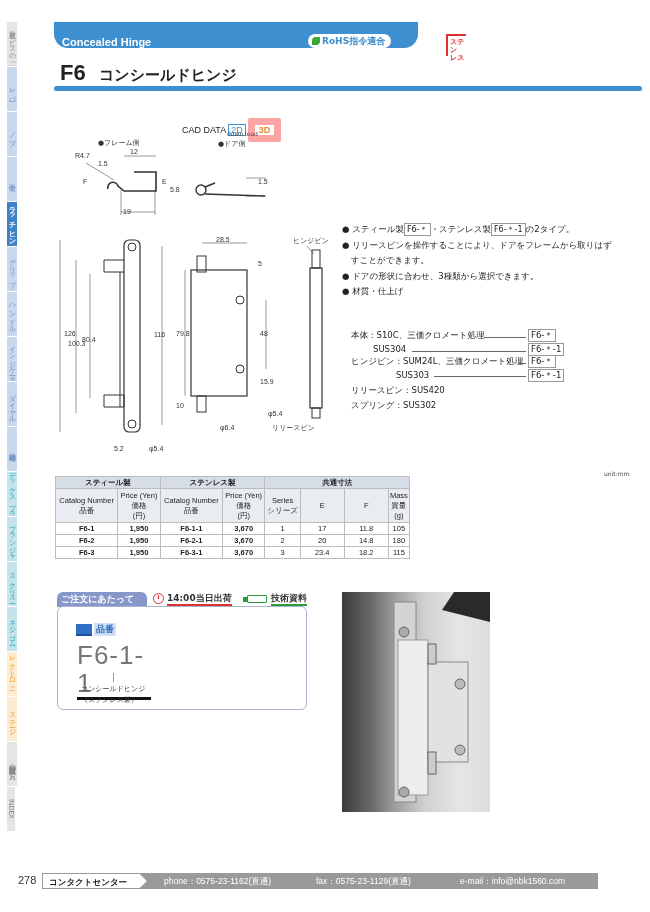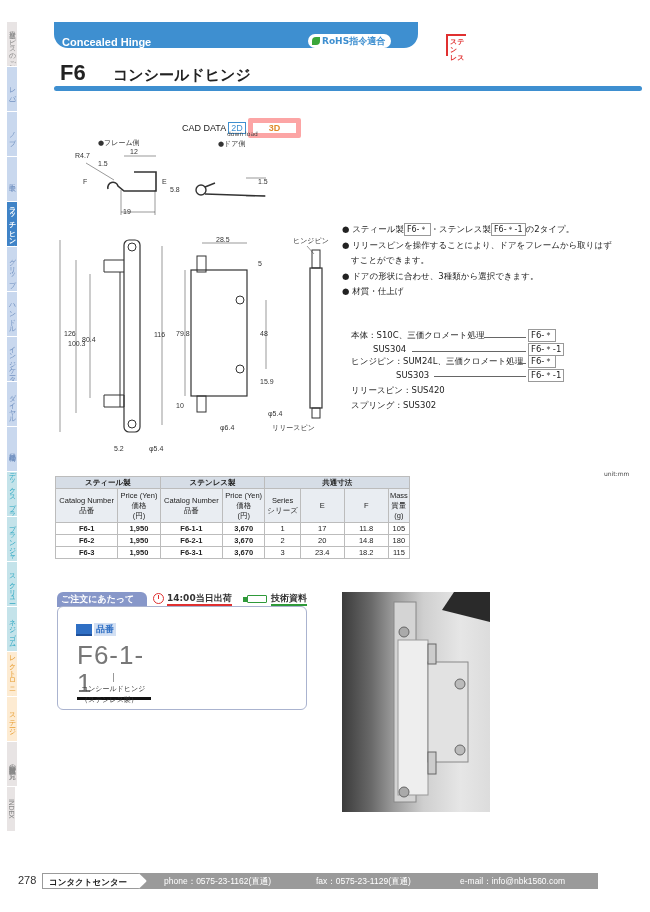--- a/index.html
+++ b/index.html
@@ -10,26 +10,26 @@
   .stab.blue { background: #c9d8ee; color: #6f8fbf; }
   .stab.active { background: #3f83c7; color: #fff; font-weight: bold; }
   .stab.teal { background: #c4e3ea; color: #2aa6c0; }
   .stab.peach { background: #fdebd2; color: #e69a2b; }
   .header-bar { position: absolute; left: 54px; top: 22px; width: 364px; height: 26px; background: #3e8fd0; border-radius: 0 0 14px 14px; border-top-right-radius: 0; }
   .header-bar .en { position: absolute; left: 8px; top: 14px; color: #fff; font-size: 11px; font-weight: bold; font-family: "Liberation Sans", sans-serif; }
   .rohs { position: absolute; left: 254px; top: 12px; background: #fff; border-radius: 8px; height: 14px; padding: 0 6px 0 14px; font-size: 9px; font-weight: bold; color: #3e8fd0; line-height: 14px; }
   .rohs .leaf { position: absolute; left: 4px; top: 3px; width: 8px; height: 8px; background: #3aa63a; border-radius: 50% 0 50% 0; }
   .stainless-tag { position: absolute; left: 424px; top: 34px; width: 20px; height: 22px; border-left: 2px solid #e03030; border-top: 2px solid #e03030; font-size: 7px; color: #e03030; line-height: 8px; padding-left: 2px; padding-top: 2px; font-weight: bold; margin-left: 22px; }
   .title { position: absolute; left: 60px; top: 60px; font-size: 19px; font-weight: bold; font-family: "Liberation Sans", sans-serif; }
-  .title .code { font-size: 22px; margin-right: 22px; }
+  .title .code { font-size: 22px; margin-right: 8px; }
   .title .ja { font-size: 15px; }
   .rule { position: absolute; left: 54px; top: 86px; width: 588px; height: 5px; background: #3e8fd0; border-radius: 3px; }
   .cad { position: absolute; left: 182px; top: 118px; font-size: 9px; font-family: "Liberation Sans", sans-serif; display: flex; align-items: center; gap: 2px; }
   .cad .b2d { border: 1px solid #3e8fd0; padding: 0 2px; color: #3e8fd0; }
-  .cad .b3d { border: 5px solid #fca5a5; padding: 0 16px; color: #e08a2a; border-radius: 2px; font-weight: bold; }
+  .cad .b3d { border: 7px solid #fca5a5; padding: 0 4px; color: #e08a2a; border-radius: 2px; font-weight: bold; }
   .dl { position: absolute; left: 227px; top: 130px; font-size: 6px; color: #444; }
   .lbl { position: absolute; font-size: 7px; color: #333; white-space: nowrap; }
   .dim { position: absolute; font-size: 7px; color: #333; font-family: "Liberation Sans", sans-serif; }
   svg.draw { position: absolute; left: 0; top: 0; }
   .features { position: absolute; left: 342px; top: 222px; font-size: 8.5px; line-height: 15.5px; color: #222; width: 300px; }
   .features .fi { display: block; white-space: nowrap; }
   .features .fi.indent { padding-left: 9px; }
   .box { display: inline-block; border: 1px solid #999; padding: 0 2px; line-height: 11px; font-size: 8px; }
   .mat { position: absolute; font-size: 8.5px; white-space: nowrap; }
   .mline { position: absolute; height: 1px; background: #666; }

